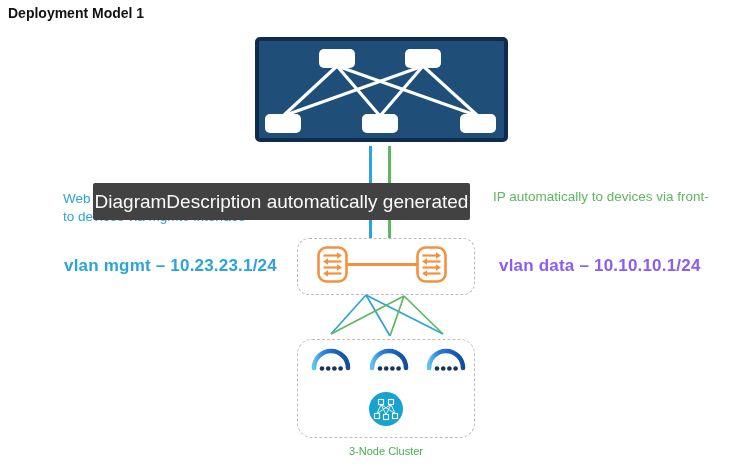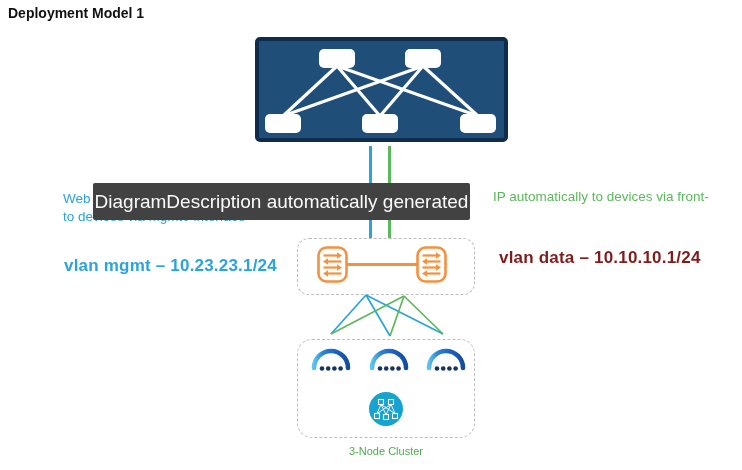--- a/index.html
+++ b/index.html
@@ -23,21 +23,21 @@
     display:flex;align-items:center;justify-content:center;
     color:#FAFAFA;font-size:19px;z-index:20;
   }
   
   .note{font-size:13.5px;line-height:18px;}
   #mgmt-note{left:63px;top:190px;color:#2BA3DC;z-index:5;}
   #data-note{left:493px;top:188px;color:#5CB85C;width:240px;}
   
   .vlan-label{font-size:17px;font-weight:700;letter-spacing:0.2px;}
   #vlan-mgmt-label{left:64px;top:256px;color:#2BA3DC;}
-  #vlan-data-label{left:499px;top:248px;color:#7f1d1d;}
+  #vlan-data-label{left:499px;top:256px;color:#8b5cf6;}
   
   #switch-box{
     left:297px;top:238px;width:176px;height:55px;background:#ffffff;
     border:1px dashed #BDBDBD;border-radius:12px;
   }
   #switch-link{left:347px;top:263px;width:71px;height:3px;background:#F5913E;}
   #switch-1{left:317px;top:246px;}
   #switch-2{left:416px;top:246px;}
   
   #fan-links{left:320px;top:294px;}

